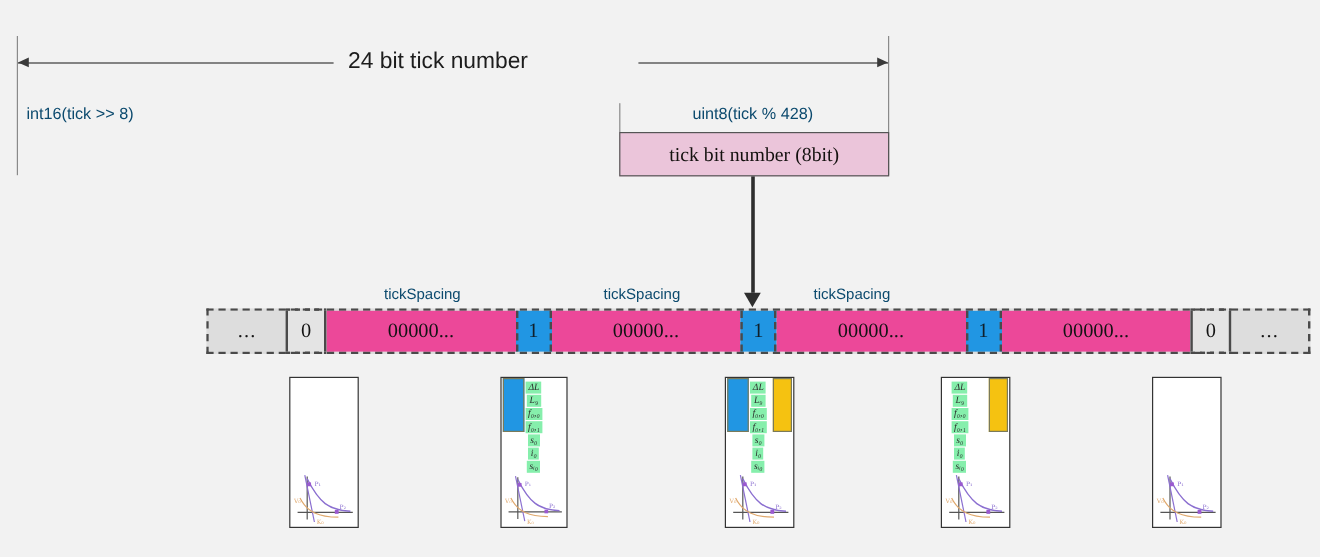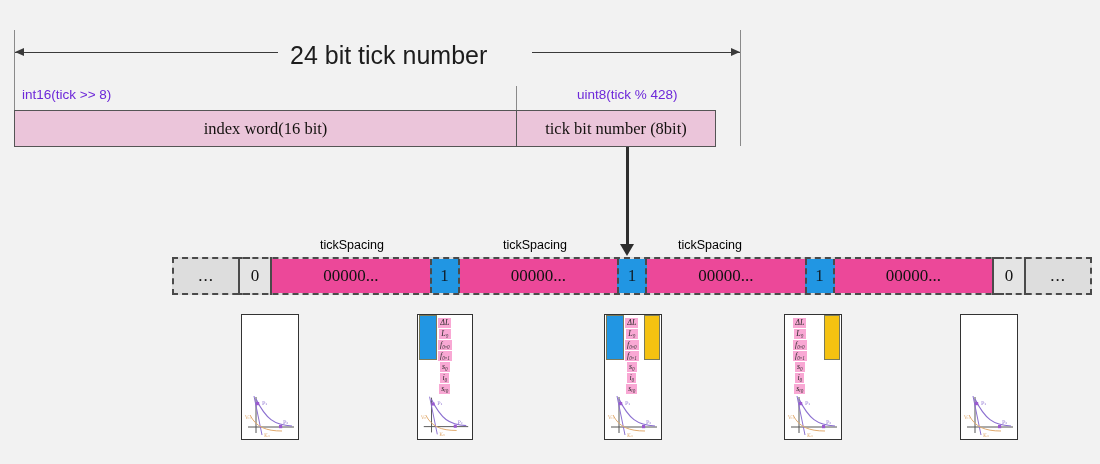--- a/index.html
+++ b/index.html
@@ -42,29 +42,29 @@
   }
   .dim-arrow.left::after { display: none; }
   .dim-arrow.right::after {
     right: 0;
     border-left: 9px solid #3a3a3a;
   }
   .dim-arrow.right::before { display: none; }
 
   .dim-title {
     position: absolute;
-    font-size: 25px;
+    font-size: 19px;
     color: #1d1d1d;
     white-space: nowrap;
     font-family: "Liberation Sans", sans-serif;
   }
   .field-cap {
     position: absolute;
     font-size: 13.5px;
-    color: #6d28d9;
+    color: #0c4a6e;
     white-space: nowrap;
     font-family: "Liberation Sans", sans-serif;
   }
 
   .wordbox {
     position: absolute;
     background: #ebc5da;
     border: 1px solid #555;
     box-sizing: border-box;
     display: flex;
@@ -142,21 +142,21 @@
   }
   .cell.ell {
     flex: 0 0 64px;
     background: #dddddd;
     letter-spacing: 1px;
   }
 
   .spacing-label {
     position: absolute;
     font-size: 12.5px;
-    color: #000000;
+    color: #0c4a6e;
     white-space: nowrap;
     font-family: "Liberation Sans", sans-serif;
   }
 
   
   .card {
     position: absolute;
     background: #ffffff;
     border: 1.5px solid #333;
     box-sizing: border-box;
@@ -176,21 +176,21 @@
     flex-direction: column;
     align-items: center;
     gap: 1px;
   }
   .formulas span {
     font-family: "Liberation Serif", serif;
     font-style: italic;
     font-size: 8px;
     line-height: 10px;
     color: #2a2a2a;
-    background: #f9a8d4;
+    background: #86efac;
     padding: 0 2px;
     white-space: nowrap;
   }
 
   .minichart { position: absolute; }
 </style>
 </head>
 <body>
 
 <div id="canvas">
@@ -200,22 +200,21 @@
   <div class="vrule" style="left:740px; top:30px; height:116px;"></div>
 
   <div class="dim-arrow left" style="left:15px; top:52px; width:263px;"></div>
   <div class="dim-arrow right" style="left:532px; top:52px; width:208px;"></div>
 
   <div class="dim-title" style="left:290px; top:41px;">24 bit tick number</div>
 
   <div class="field-cap" style="left:22px; top:87px;">int16(tick &gt;&gt; 8)</div>
   <div class="field-cap" style="left:577px; top:87px;">uint8(tick % 428)</div>
 
-  <div class="wordbox" style="left:14px; top:110px; width:503px; height:37px;">index word(16 bit)</div>
-  <div class="wordbox" style="left:516px; top:110px; width:200px; height:37px;">tick bit number (8bit)</div>
+  <div class="wordbox" style="left:516px; top:110px; width:225px; height:37px;">tick bit number (8bit)</div>
 
   <div class="down-arrow-line" style="left:626px; top:147px; height:97px;"></div>
   <div class="down-arrow-head" style="left:620px; top:244px;"></div>
 
   <div class="spacing-label" style="left:320px; top:238px;">tickSpacing</div>
   <div class="spacing-label" style="left:503px; top:238px;">tickSpacing</div>
   <div class="spacing-label" style="left:678px; top:238px;">tickSpacing</div>
 
   <div class="strip" style="left:172px; top:257px; width:920px; height:38px;">
     <div class="cell ell">...</div>

